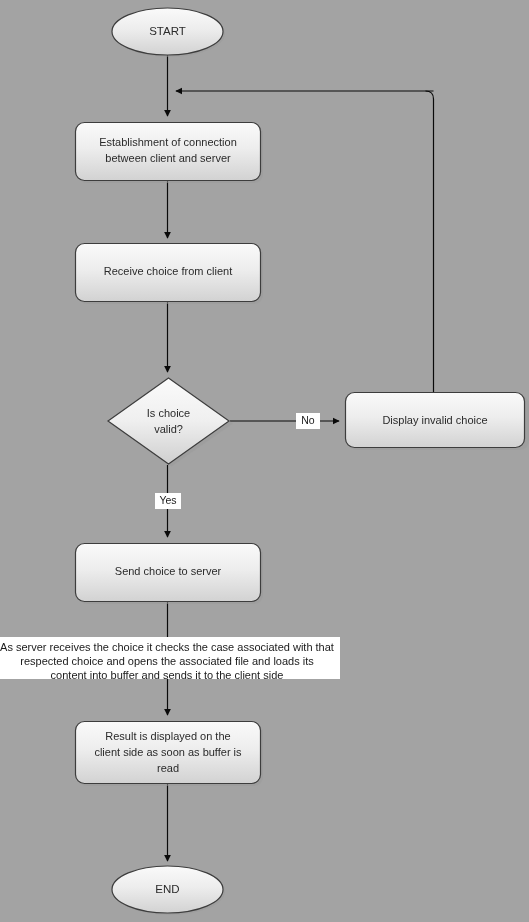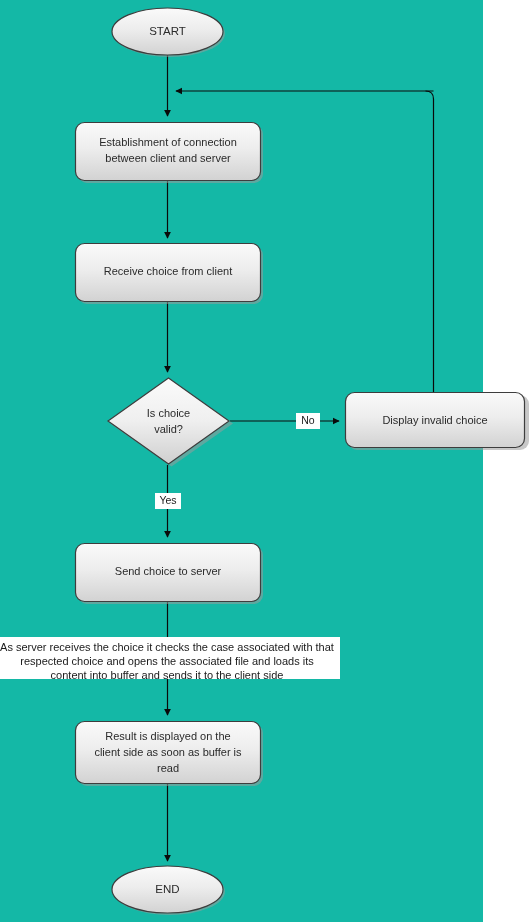--- a/index.html
+++ b/index.html
@@ -8,23 +8,23 @@
     background: #ffffff;
   }
   body {
     width: 529px;
     height: 922px;
     overflow: hidden;
     font-family: "Liberation Sans", sans-serif;
   }
   #flowchart-root {
     position: relative;
-    width: 483px;
+    width: 529px;
     height: 922px;
-    background: #14b8a6;
+    background: #a3a3a3;
   }
   svg.chart-canvas {
     display: block;
     width: 529px;
     height: 922px;
   }
   .node-label {
     font-family: "Liberation Sans", sans-serif;
     font-size: 11px;
     fill: #2a2a2a;

